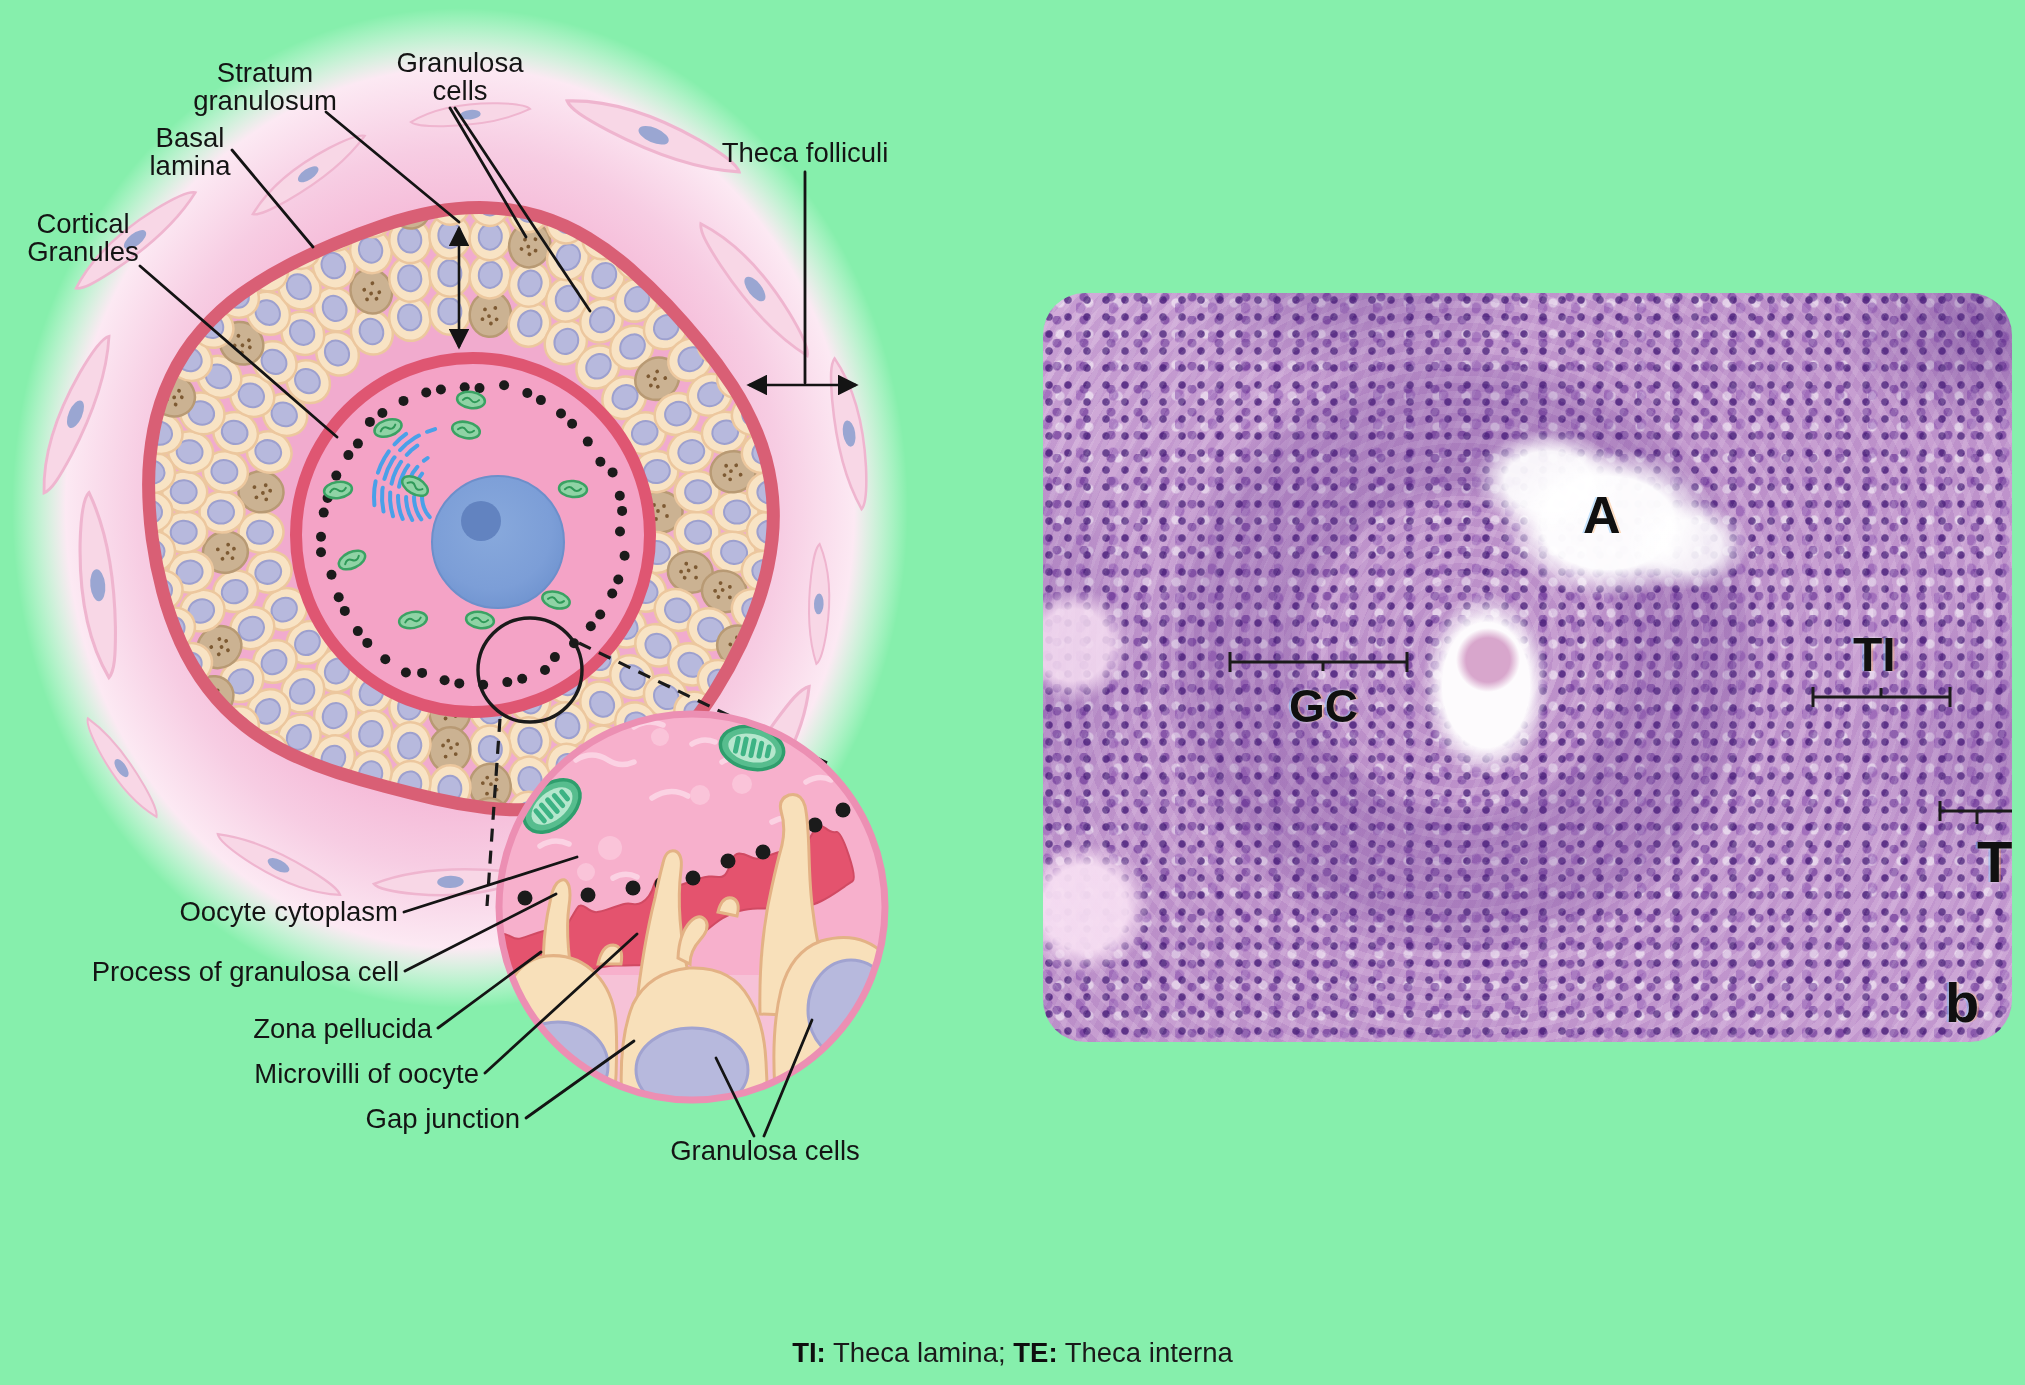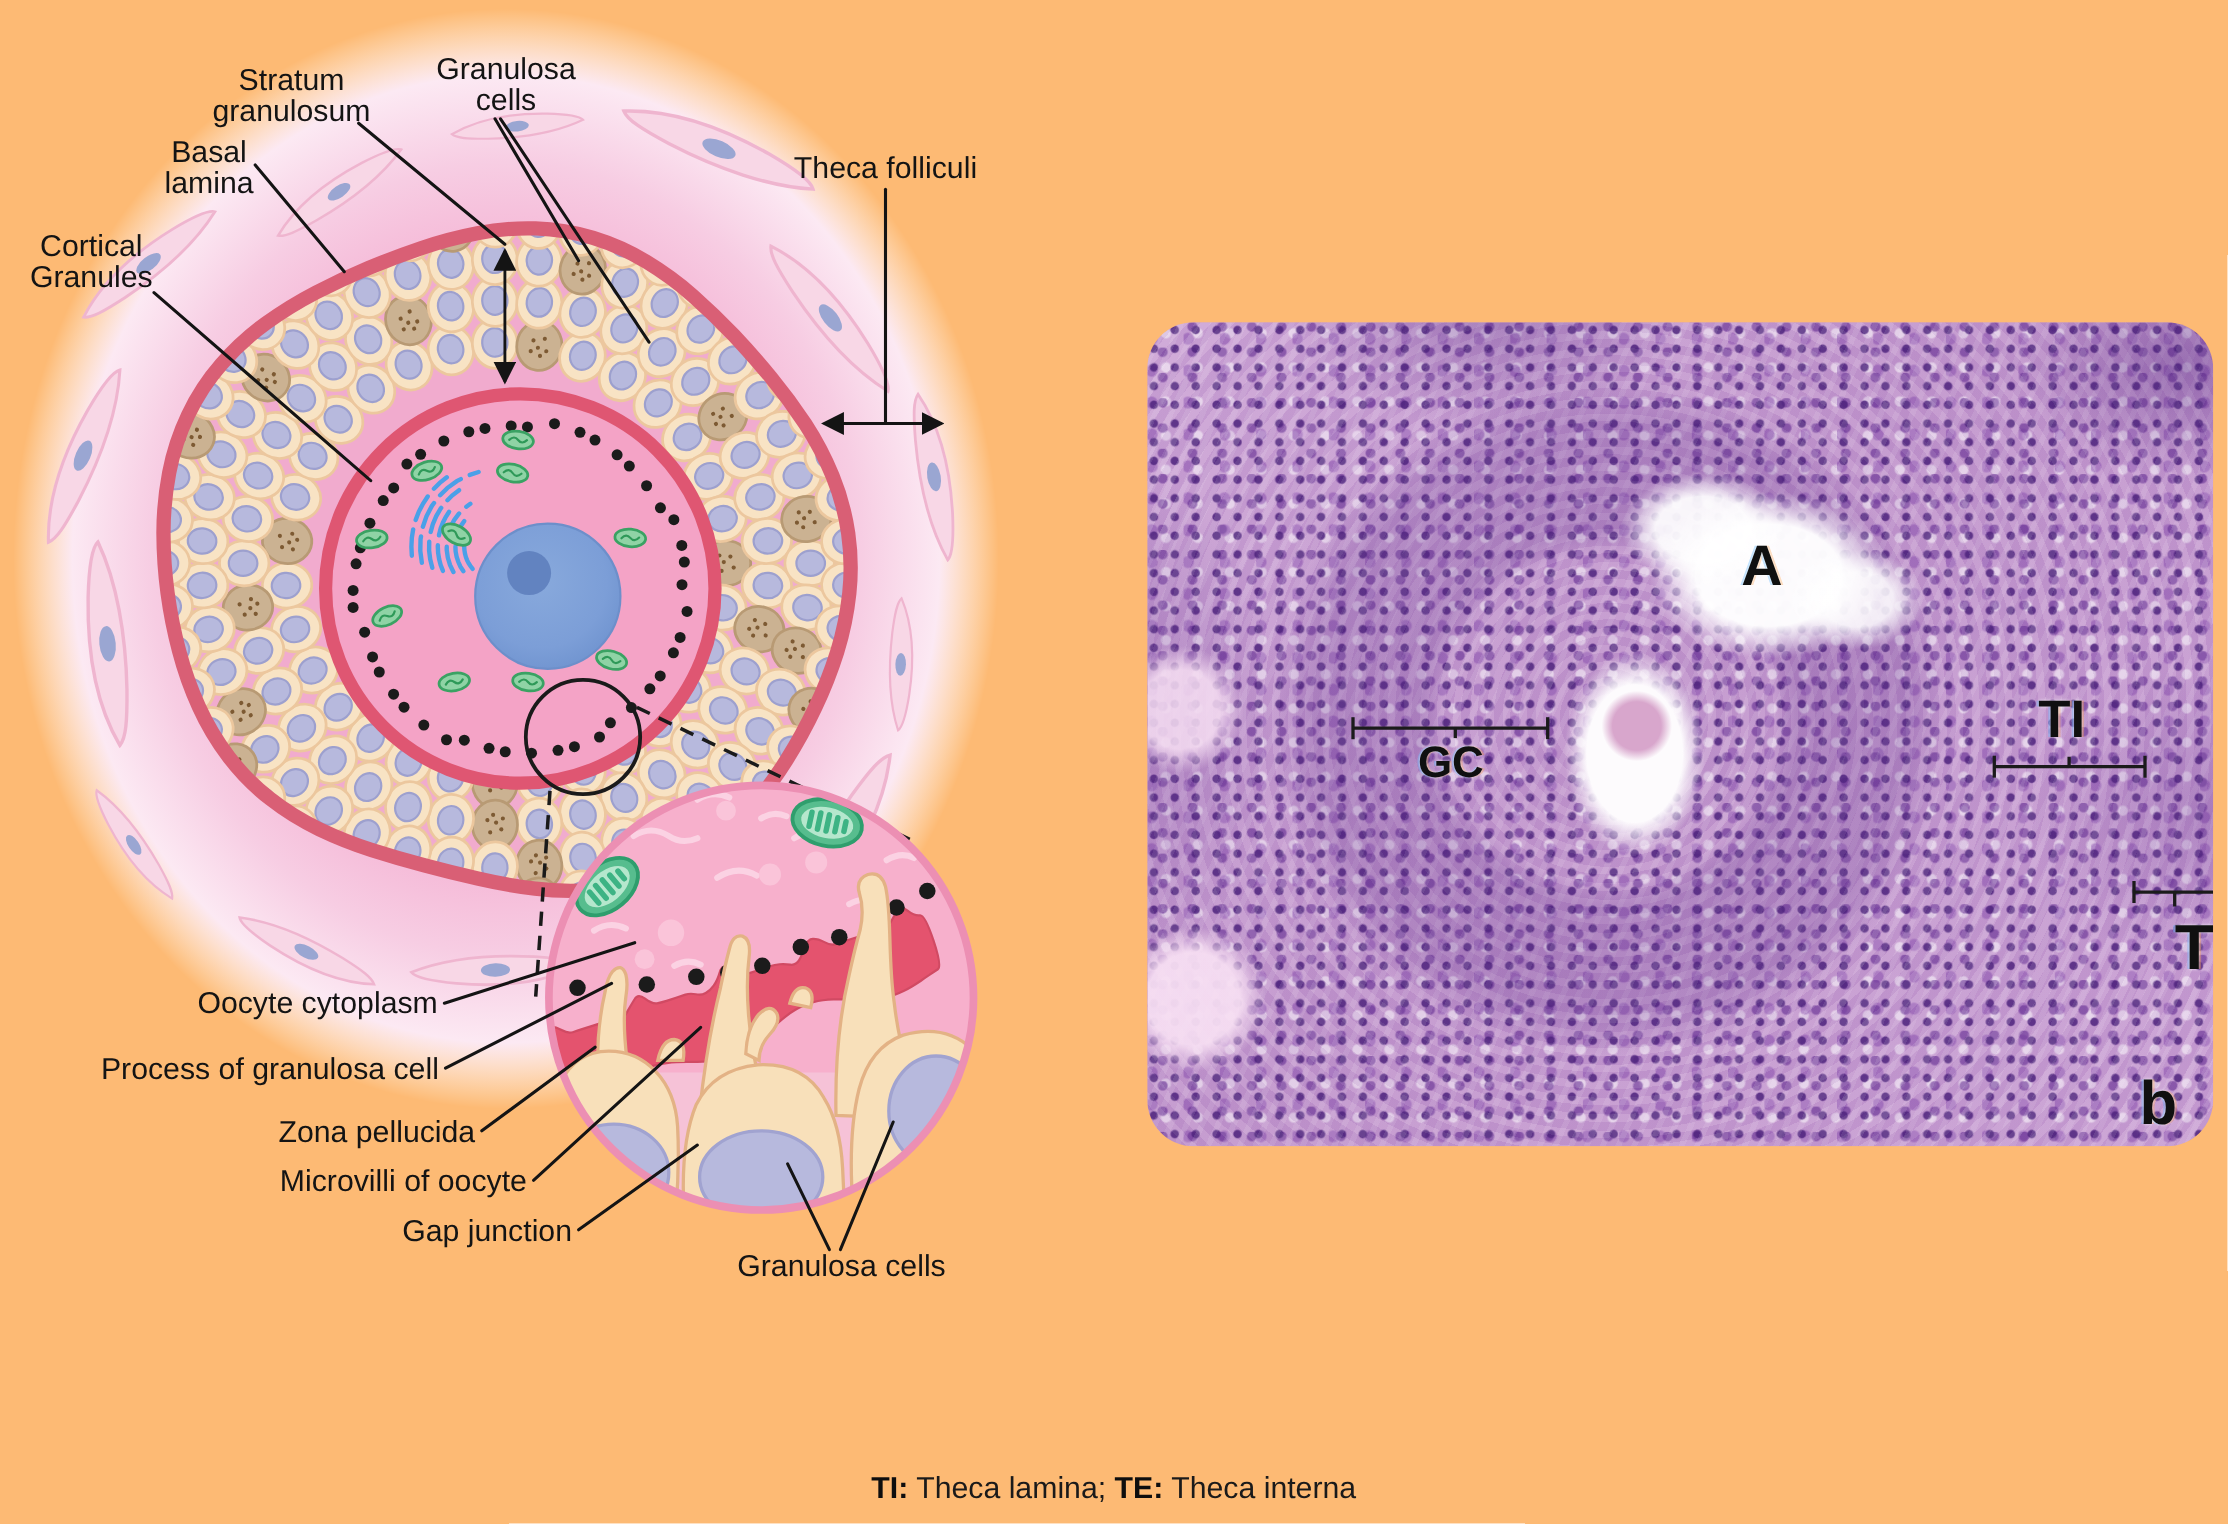--- a/index.html
+++ b/index.html
@@ -1,16 +1,16 @@
 <!DOCTYPE html>
 <html><head>
 <meta charset="utf-8">
 <style>
   html,body{margin:0;padding:0;background:#fff;}
-  .page{position:relative;width:2025px;height:1385px;background:#fdba74;overflow:hidden;
+  .page{position:relative;width:2025px;height:1385px;background:#86efac;overflow:hidden;
         font-family:"Liberation Sans",sans-serif;}
   
   .schematic{position:absolute;left:0;top:0;}
   .lbl{font-family:"Liberation Sans",sans-serif;font-size:27.5px;fill:#141414;}
   .leader{stroke:#141414;stroke-width:2.8;stroke-linecap:round;}
   .arrowline{stroke:#141414;stroke-width:2.6;}
   .dash{stroke:#1a1a1a;stroke-width:3.2;stroke-dasharray:13 9;fill:none;}
   .zoomring{fill:none;stroke:#1a1a1a;stroke-width:3.4;}
   .bed{fill:#f1abce;}
   .lam{fill:none;stroke:#d95f75;stroke-width:13;}
@@ -1067,21 +1067,21 @@
         <line x1="907" y1="394" x2="907" y2="414"></line>
         <line x1="838" y1="395" x2="838" y2="404"></line>
       </g>
       <g stroke="#1b1b1b" stroke-width="3">
         <line x1="897" y1="518" x2="969" y2="518"></line>
         <line x1="897" y1="508" x2="897" y2="528"></line>
         <line x1="934" y1="518" x2="934" y2="531"></line>
       </g>
     </svg>
     <span class="hlabel" style="left:540px;top:196px;font-size:52px">A</span>
-    <span class="hlabel" style="left:246px;top:380px;font-size:40px">GC</span>
+    <span class="hlabel" style="left:246px;top:390px;font-size:46px">GC</span>
     <span class="hlabel" style="left:810px;top:338px;font-size:48px">TI</span>
     <span class="hlabel" style="left:934px;top:540px;font-size:58px">TE</span>
     <span class="hlabel" style="left:902px;top:682px;font-size:56px">b</span>
   </div>
 
   <div class="cap2"><b>TI:</b><span> Theca lamina; </span><b>TE:</b><span> Theca interna</span></div>
 
 </div>
 
 </body></html>

